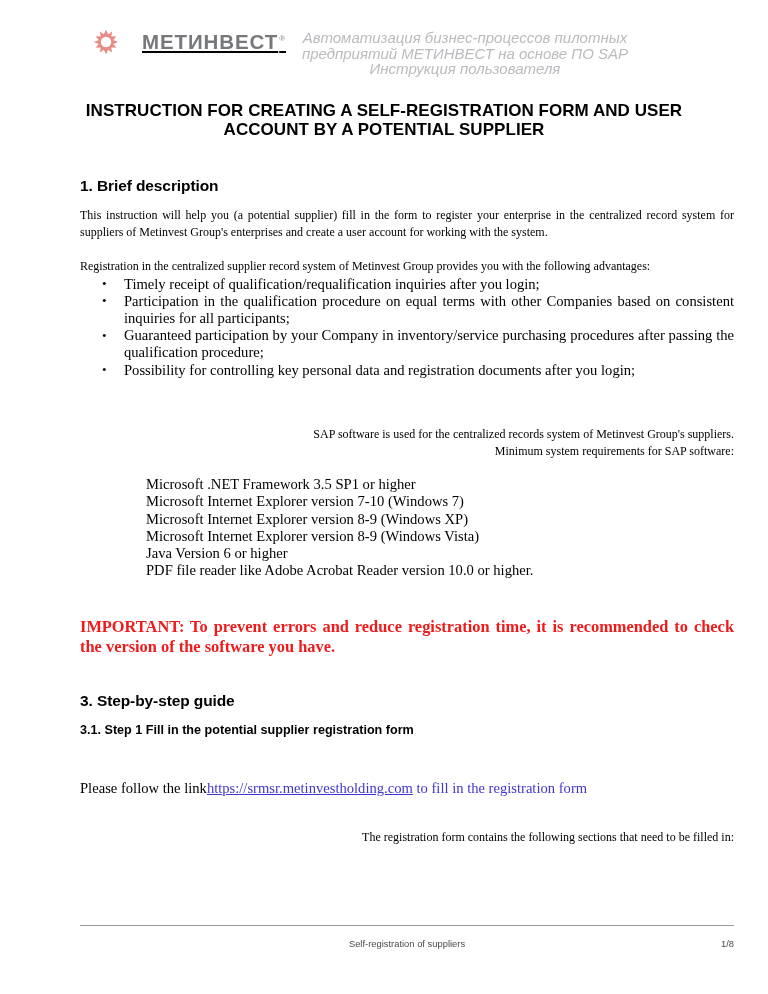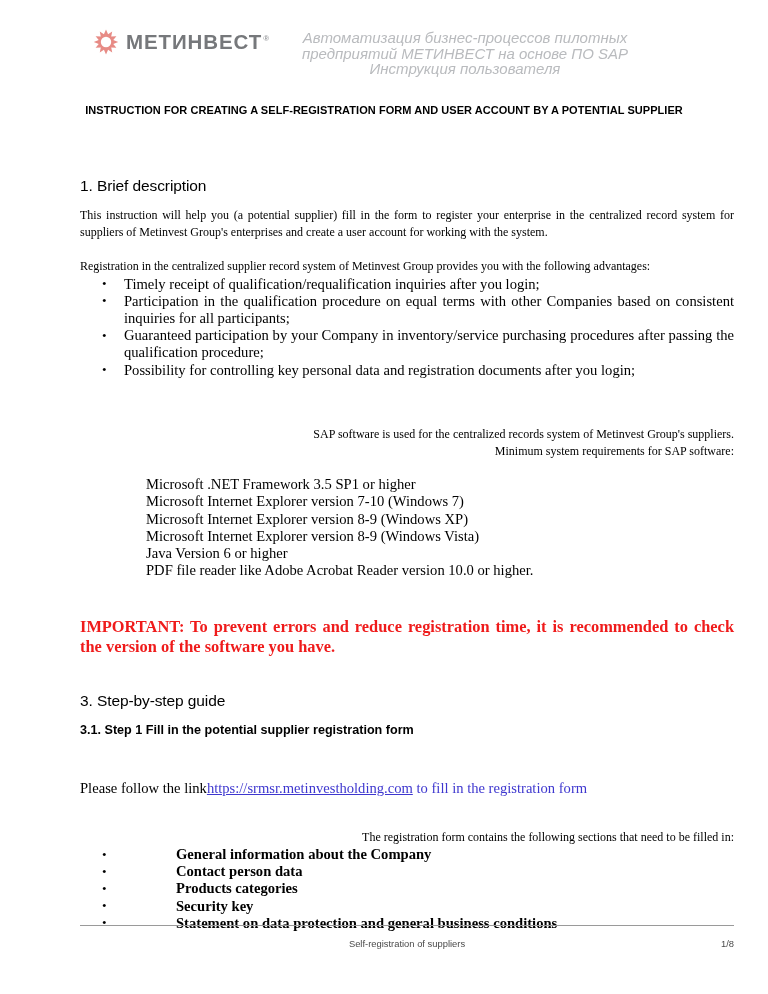--- a/index.html
+++ b/index.html
@@ -28,21 +28,22 @@
     left: 0; top: 0;
     width: 768px;
     height: 92px;
   }
   .logo-block {
     position: absolute;
     left: 93px;
     top: 29px;
     display: flex;
     align-items: center;
-    gap: 7px;
+    gap: 23px;
+    text-decoration: underline;
   }
   .logo-mark {
     width: 26px;
     height: 26px;
     position: relative;
     flex: 0 0 auto;
   }
   .logo-mark svg { display: block; }
   .logo-word {
     font-family: "Liberation Sans", "DejaVu Sans", sans-serif;
@@ -76,37 +77,37 @@
 
   
   .doc-title {
     position: absolute;
     left: 84px;
     top: 101px;
     width: 600px;
     text-align: center;
     font-family: "Liberation Sans", "DejaVu Sans", sans-serif;
     font-weight: bold;
-    font-size: 11px;
+    font-size: 17px;
     line-height: 19px;
     color: #000;
     letter-spacing: 0.05px;
   }
 
   
   .content {
     position: absolute;
     left: 80px;
     top: 176px;
     width: 654px;
   }
 
   h2.sec {
     font-family: "Liberation Sans", "DejaVu Sans", sans-serif;
-    font-weight: normal;
+    font-weight: bold;
     font-size: 15.5px;
     line-height: 19px;
     margin: 0;
     color: #000;
     letter-spacing: -0.1px;
   }
   h3.subsec {
     font-family: "Liberation Sans", "DejaVu Sans", sans-serif;
     font-weight: bold;
     font-size: 12.6px;
@@ -293,27 +294,20 @@
     <h2 class="sec">3. Step-by-step guide</h2>
     <div class="spacer-12"></div>
     <h3 class="subsec">3.1. Step 1 Fill in the potential supplier registration form</h3>
     <div class="spacer-26"></div>
 
     <p class="link-line"><span>Please follow the link</span><a class="doclink" href="#">https://srmsr.metinvestholding.com</a><span class="link-tail"> to fill in the registration form</span></p>
 
     <div class="spacer-17"></div>
     <p class="body left">The registration form contains the following sections that need to be filled in:</p>
 
-    <ul class="bullets tabbed">
-      <li>General information about the Company</li>
-      <li>Contact person data</li>
-      <li>Products categories</li>
-      <li>Security key</li>
-      <li>Statement on data protection and general business conditions</li>
-    </ul>
 
   </div>
 
   <div class="doc-footer">
     <div class="footer-rule"></div>
     <div class="footer-row">
       <div class="footer-center">Self-registration of suppliers</div>
       <div class="footer-page">1/8</div>
     </div>
   </div>

